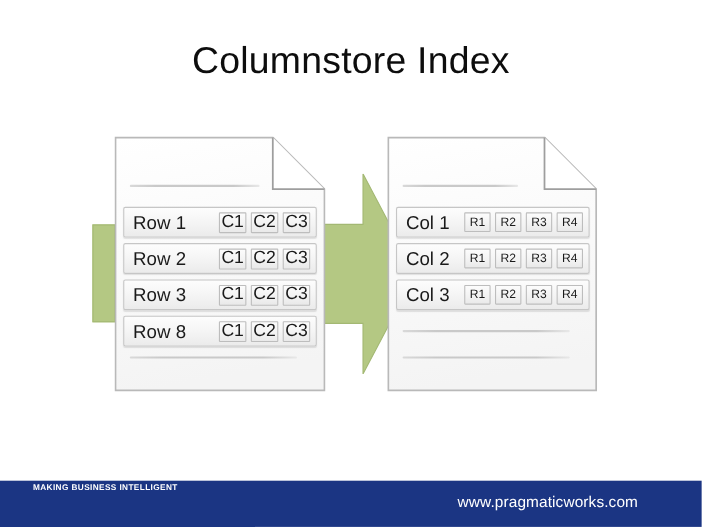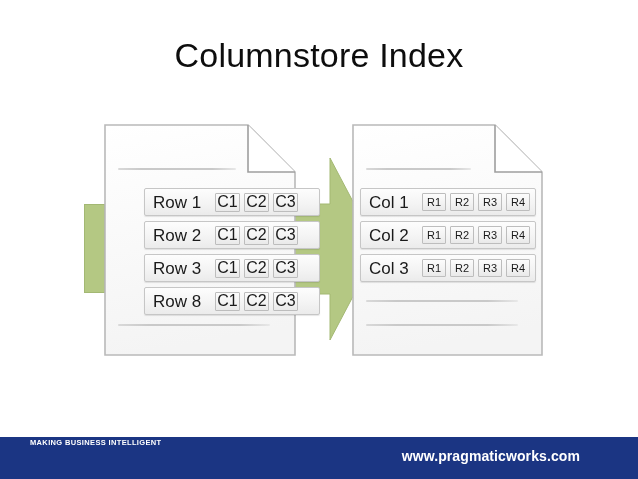--- a/index.html
+++ b/index.html
@@ -132,22 +132,21 @@
     display: flex;
     align-items: center;
     justify-content: center;
   }
 
   
   .bar-left {
     left: 8px;
     width: 176px;
     height: 28px;
-    padding: 0 21px 0 8px;
-    margin-left: 32px;
+    padding: 0 5px 0 8px;
   }
   .bar-left .chip {
     width: 25px;
     height: 19px;
   }
 
   
   .bar-right {
     left: 8px;
     width: 176px;
@@ -176,21 +175,21 @@
     font-size: 7.5px;
     font-weight: bold;
     color: #ffffff;
     letter-spacing: 0.35px;
   }
   .footer-url {
     position: absolute;
     right: 58px;
     top: 11px;
     font-size: 14px;
-    font-weight: bold;
+    font-weight: normal;
     color: #ffffff;
     letter-spacing: 0.1px;
   }
 </style>
 </head>
 <body>
 
 <div class="slide">
 
   <div class="slide-title">Columnstore Index</div>

